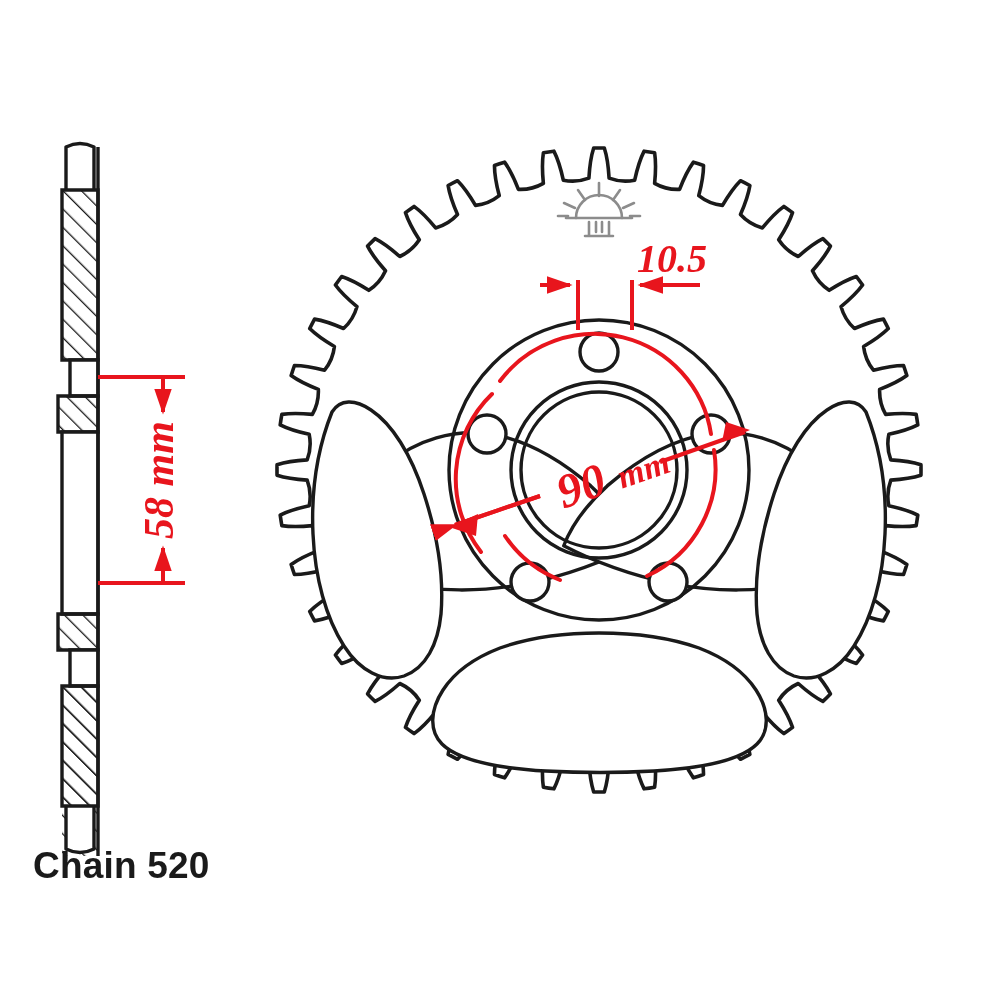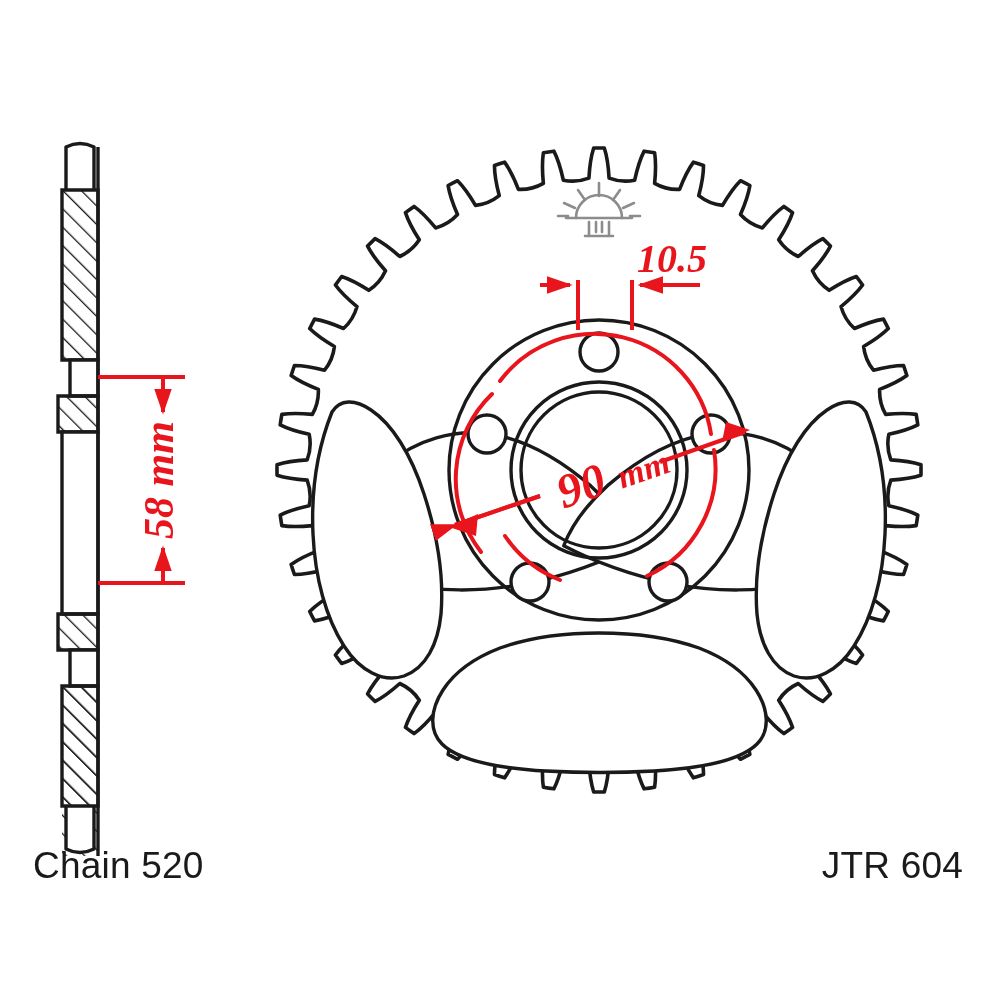--- a/index.html
+++ b/index.html
@@ -22,21 +22,21 @@
     position: absolute;
     left: 0;
     top: 0;
     width: 1000px;
     height: 1000px;
     display: block;
   }
   .cap {
     position: absolute;
     font-family: "Liberation Sans", sans-serif;
-    font-weight: normal;
+    font-weight: bold;
     font-size: 37px;
     color: #1a1a1a;
     letter-spacing: 0.2px;
     white-space: nowrap;
   }
   #chain-label { left: 33px; top: 845px; }
   #part-label  { right: 37px; top: 845px; }
 </style>
 </head>
 <body>
@@ -205,15 +205,14 @@
       <line x1="558" y1="216" x2="568" y2="216"></line>
       <line x1="640" y1="216" x2="630" y2="216"></line>
       <path d="M 589,222 L 589,236 M 609,222 L 609,236 M 585,236 L 613,236
                M 596,222 L 596,232 M 602,222 L 602,232"></path>
     </g>
 
   </svg>
 
   <div class="cap" id="chain-label">Chain 520</div>
 
-  <div class="cap" id="part-label">JTR 604</div>
 
 </div>
 
 </body></html>

